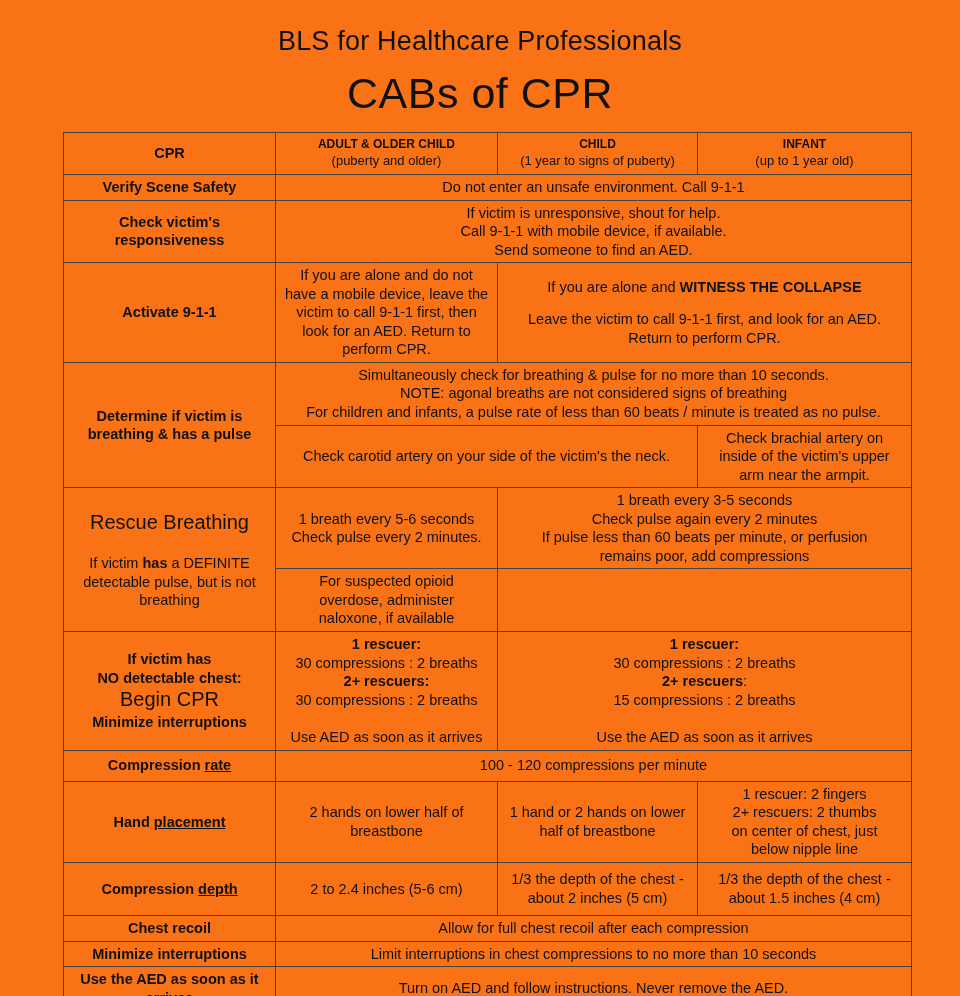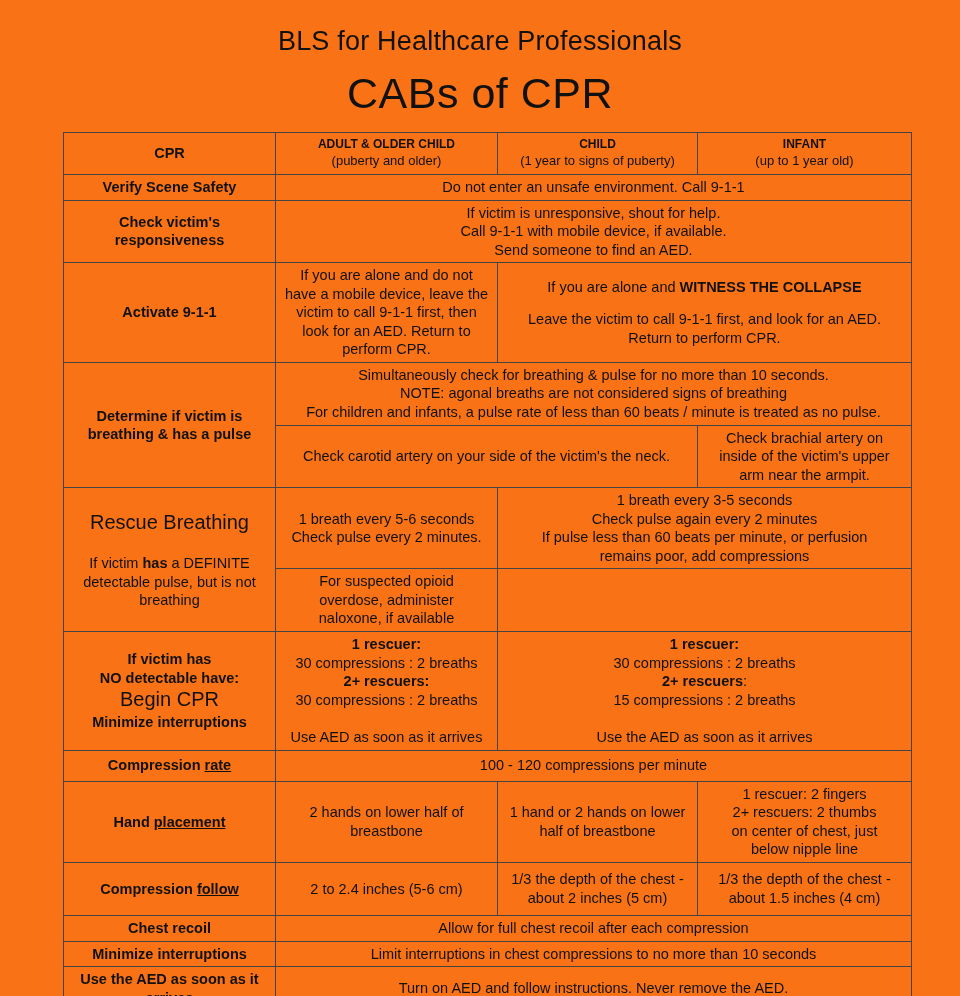--- a/index.html
+++ b/index.html
@@ -170,21 +170,21 @@
         <div>For suspected opioid</div>
         <div>overdose, administer</div>
         <div>naloxone, if available</div>
       </td>
       <td colspan="2"></td>
     </tr>
 
     <tr class="r-begin">
       <td class="label nb">
         <div>If victim has</div>
-        <div><b class="inl">NO</b><span> detectable have:</span></div>
+        <div><b class="inl">NO</b><span> detectable chest:</span></div>
         <div class="big">Begin CPR</div>
         <div>Minimize interruptions</div>
       </td>
       <td>
         <div><b class="inl">1 rescuer:</b></div>
         <div>30 compressions : 2 breaths</div>
         <div><b class="inl">2+ rescuers:</b></div>
         <div>30 compressions : 2 breaths</div>
         <div class="gap-lg">Use AED as soon as it arrives</div>
       </td>
@@ -212,21 +212,21 @@
       </td>
       <td>
         <div>1 rescuer: 2 fingers</div>
         <div>2+ rescuers: 2 thumbs</div>
         <div>on center of chest, just</div>
         <div>below nipple line</div>
       </td>
     </tr>
 
     <tr class="r-depth">
-      <td class="label"><span>Compression </span><u class="inl">follow</u></td>
+      <td class="label"><span>Compression </span><u class="inl">depth</u></td>
       <td>2 to 2.4 inches (5-6 cm)</td>
       <td>
         <div>1/3  the depth of the chest -</div>
         <div>about 2 inches (5 cm)</div>
       </td>
       <td>
         <div>1/3  the depth of the chest -</div>
         <div>about 1.5 inches (4 cm)</div>
       </td>
     </tr>

